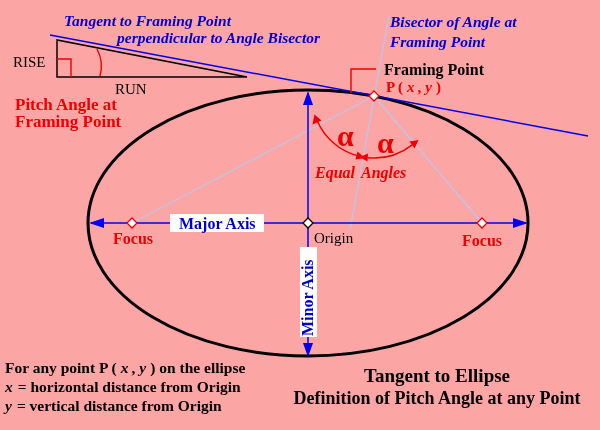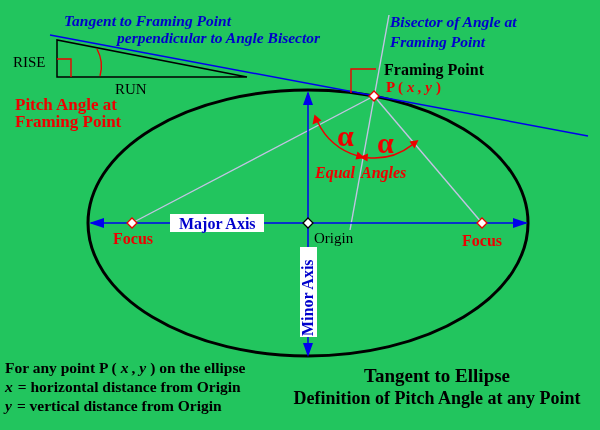--- a/index.html
+++ b/index.html
@@ -1,16 +1,16 @@
 <!DOCTYPE html>
 <html><head>
 <meta charset="utf-8">
 <style>
   html,body { margin:0; padding:0; background:#ffffff; }
-  .canvas { position:relative; width:600px; height:430px; background:#22c55e; overflow:hidden; }
+  .canvas { position:relative; width:600px; height:430px; background:#fca5a5; overflow:hidden; }
   svg text { font-family:"Liberation Serif", serif; }
   .t-blue-note  { fill:#0000cc; font-size:15.5px; font-weight:bold; font-style:italic; }
   .t-blue-bold  { fill:#0000cc; font-size:16px; font-weight:bold; }
   .t-black      { fill:#000000; font-size:15px; }
   .t-black-b16  { fill:#000000; font-size:16px; font-weight:bold; }
   .t-red-b17    { fill:#ee0000; font-size:17px; font-weight:bold; }
   .t-red-b16    { fill:#ee0000; font-size:16px; font-weight:bold; }
   .t-red-b15    { fill:#ee0000; font-size:15px; font-weight:bold; }
   .t-red-italic { fill:#ee0000; font-size:16px; font-weight:bold; font-style:italic; }
   .t-alpha      { fill:#ee0000; font-size:30px; font-weight:bold; }

